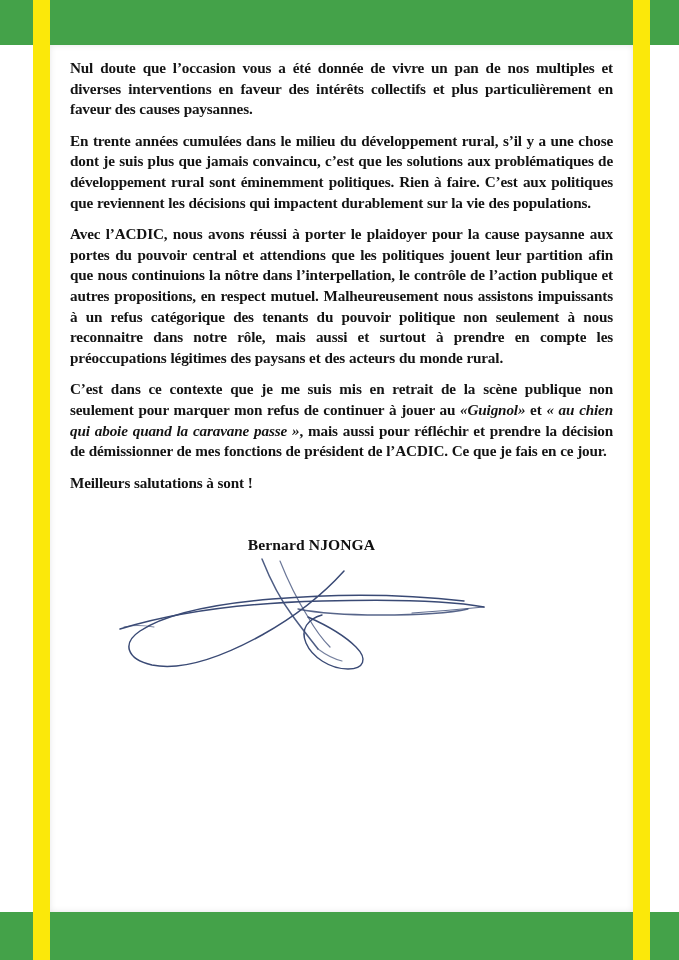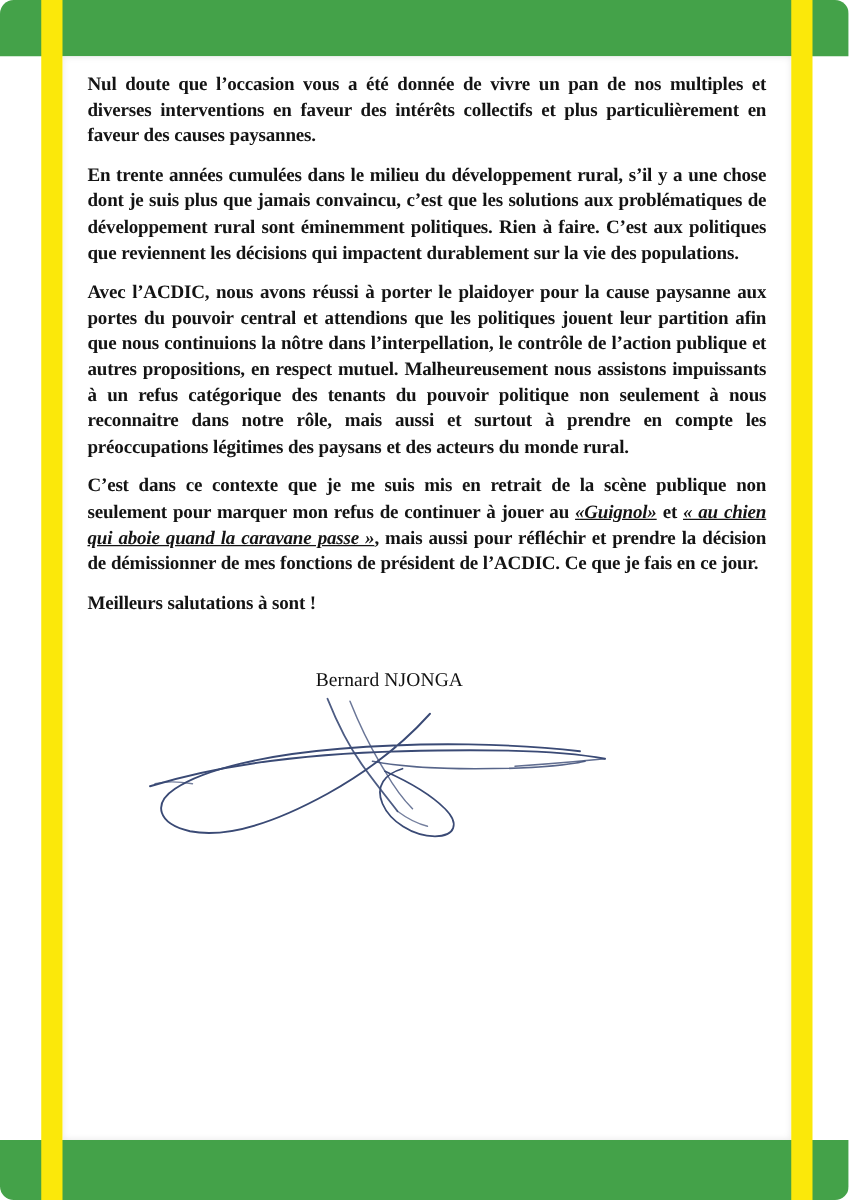--- a/index.html
+++ b/index.html
@@ -9,21 +9,20 @@
   }
   body {
     font-family: "Liberation Serif", "DejaVu Serif", serif;
   }
   #page {
     position: relative;
     width: 679px;
     height: 960px;
     overflow: hidden;
     background: #ffffff;
-    border-radius: 11px;
   }
   
   .band {
     position: absolute;
     left: 0;
     width: 679px;
     background: #44a249;
   }
   .band-top { top: 0; height: 45px; }
   .band-bottom { top: 912px; height: 48px; }
@@ -57,42 +56,42 @@
     font-size: 15.2px;
     line-height: 20.6px;
     text-align: justify;
     text-indent: 0;
     color: #141414;
     font-weight: 700;
     letter-spacing: -0.15px;
     word-spacing: 0.2px;
   }
   p.para:last-of-type { margin-bottom: 0; }
-  .it { font-style: italic; text-decoration: underline; }
+  .it { font-style: italic; }
   .salutation {
     margin-top: 14px;
     text-align: left;
   }
   .date-line {
     margin: 16px 0 0 0;
     text-align: right;
     font-size: 15px;
     font-style: italic;
     font-weight: 700;
     color: #141414;
     letter-spacing: 0.2px;
   }
   .signer {
     margin-top: 42px;
     text-align: center;
     padding-right: 60px;
   }
   .signer div {
     font-size: 15.6px;
-    font-weight: 400;
+    font-weight: 700;
     line-height: 20px;
     color: #111111;
     letter-spacing: 0.1px;
   }
   .signature-wrap {
     margin-top: 2px;
     text-align: center;
     padding-right: 40px;
   }
   .signature-wrap svg { display: inline-block; }

